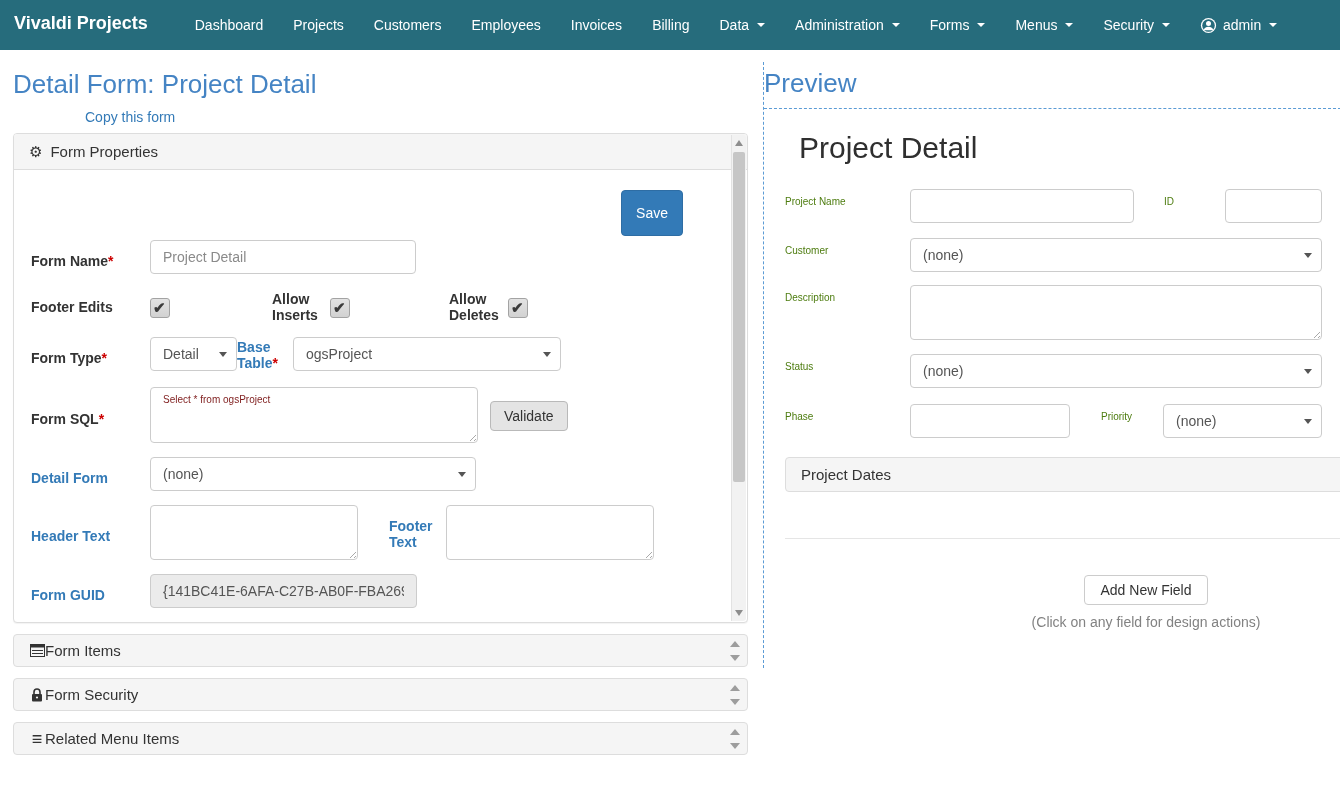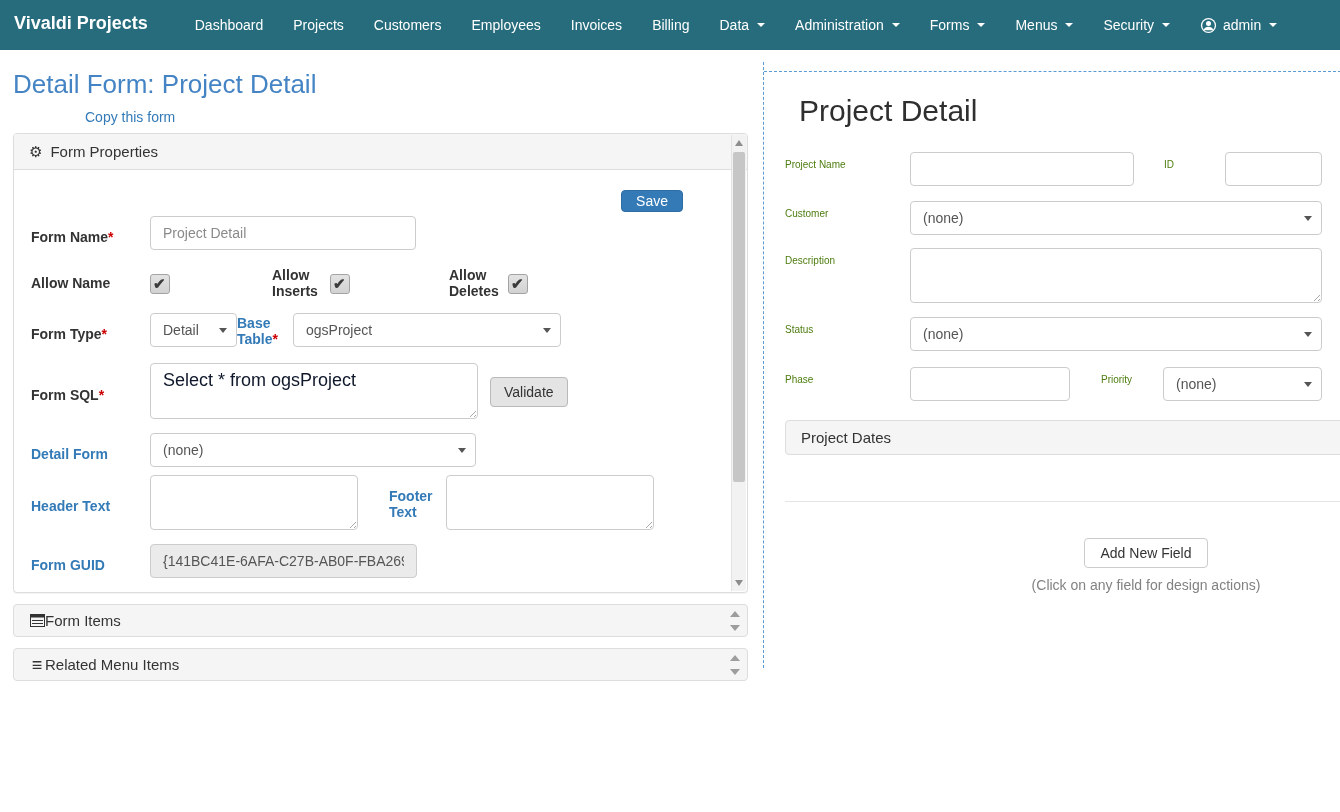--- a/index.html
+++ b/index.html
@@ -44,32 +44,32 @@
     font-size:14px; color:#8a8a8a; font-family:"Liberation Sans",sans-serif; background:#fff; }
   .guid-input { background:#ebebeb; color:#555; }
 
   .sel { height:34px; border:1px solid #ccc; border-radius:4px; background:#fff;
     display:flex; align-items:center; padding:0 10px 0 12px; font-size:14px; color:#555;
     position:relative; cursor:pointer; }
   .sel .sel-caret { position:absolute; right:9px; top:14px; width:0; height:0;
     border-left:4px solid transparent; border-right:4px solid transparent; border-top:5px solid #555; }
 
   .ta-wrap { position:relative; }
-  textarea.ta { border:1px solid #ccc; border-radius:4px; padding:6px 12px; font-size:18px;
-    color:#0f172a; resize:none; font-family:"Liberation Sans",sans-serif; display:block; }
+  textarea.ta { border:1px solid #ccc; border-radius:4px; padding:6px 12px; font-size:10px;
+    color:#7f1d1d; resize:none; font-family:"Liberation Sans",sans-serif; display:block; }
   .rz { position:absolute; right:2px; bottom:2px; width:9px; height:9px; pointer-events:none;
     background:repeating-linear-gradient(135deg, transparent 0 2px, #a9a9a9 2px 3px);
     clip-path:polygon(100% 0, 100% 100%, 0 100%); }
 
   .chk { width:20px; height:20px; border:1px solid #a3a3a3; border-radius:3px;
     background:linear-gradient(#e3e3e3,#d2d2d2); margin-top:4px; position:relative; cursor:pointer; flex:none; }
   .chk.checked::after { content:"\2714"; position:absolute; left:2px; top:0px;
     font-size:15px; font-weight:700; color:#3b3b3b; }
 
-  .btn { border-radius:4px; font-size:14px; padding:2px 14px; cursor:pointer; text-align:center;
+  .btn { border-radius:4px; font-size:14px; padding:14px 14px; cursor:pointer; text-align:center;
     font-family:"Liberation Sans",sans-serif; display:inline-block; }
   .btn-primary { background:#337ab7; border:1px solid #2e6da4; color:#fff; }
   .btn-gray { background:#e4e4e4; border:1px solid #b9b9b9; color:#333; padding:6px 13px; }
   .btn-white { background:#fff; border:1px solid #ccc; color:#333; padding:6px 15px; }
 
   .save-row { display:flex; justify-content:flex-end; margin:2px 24px 4px 0; }
 
   
   .mini-carets { position:absolute; right:7px; top:50%; transform:translateY(-50%);
     display:flex; flex-direction:column; gap:8px; align-items:center; }
@@ -184,21 +184,21 @@
       <div class="save-row">
         <button class="btn btn-primary">Save</button>
       </div>
 
       <div class="row">
         <div class="lbl"><span>Form Name</span><span class="req">*</span></div>
         <input class="txt-input" style="width: 266px;" value="Project Detail">
       </div>
 
       <div class="row" style="margin-bottom:14px">
-        <div class="lbl nopad">Allow Name</div>
+        <div class="lbl nopad">Footer Edits</div>
         <span class="chk checked"></span>
         <div class="lbl nopad" style="width:58px; margin-left:102px">Allow Inserts</div>
         <span class="chk checked"></span>
         <div class="lbl nopad" style="width:59px; margin-left:99px">Allow Deletes</div>
         <span class="chk checked"></span>
       </div>
 
       <div class="row" style="margin-bottom:16px">
         <div class="lbl"><span>Form Type</span><span class="req">*</span></div>
         <div class="sel" style="width:87px">
@@ -214,21 +214,21 @@
 
       <div class="row" style="margin-bottom:14px">
         <div class="lbl"><span>Form SQL</span><span class="req">*</span></div>
         <div class="ta-wrap">
           <textarea class="ta" style="width: 328px; height: 56px;">Select * from ogsProject</textarea>
           <span class="rz"></span>
         </div>
         <button class="btn btn-gray" style="margin-left:12px; margin-top:2px">Validate</button>
       </div>
 
-      <div class="row" style="margin-bottom:8px">
+      <div class="row" style="margin-bottom:14px">
         <div class="lbl lbl-blue">Detail Form</div>
         <div class="sel" style="width:326px">
           <span>(none)</span>
           <span class="sel-caret"></span>
         </div>
       </div>
 
       <div class="row" style="margin-bottom:14px">
         <div class="lbl lbl-blue">Header Text</div>
         <div class="ta-wrap">
@@ -266,32 +266,47 @@
           <line x1="2" y1="9.5" x2="13" y2="9.5" stroke="#333"></line>
         </svg>
     </span>
     <span>Form Items</span>
     <span class="mini-carets">
       <span class="mc-up"></span>
       <span class="mc-dn"></span>
     </span>
   </div>
 
+  <div class="collapsed-panel">
+    <span class="cp-icon">
+      <svg width="12" height="14" viewBox="0 0 12 14">
+          <path d="M3 6 V4 a3 3 0 0 1 6 0 V6" fill="none" stroke="#333" stroke-width="1.6"></path>
+          <rect x="1" y="6" width="10" height="7.5" rx="1" fill="#333"></rect>
+          <circle cx="6" cy="9.5" r="1.1" fill="#f5f5f5"></circle>
+        </svg>
+    </span>
+    <span>Form Security</span>
+    <span class="mini-carets">
+      <span class="mc-up"></span>
+      <span class="mc-dn"></span>
+    </span>
+  </div>
 
   <div class="collapsed-panel">
     <span class="cp-icon hamb">≡</span>
     <span>Related Menu Items</span>
     <span class="mini-carets">
       <span class="mc-up"></span>
       <span class="mc-dn"></span>
     </span>
   </div>
 </div>
 
 <div class="right-col">
+  <h2 class="page-h preview-h">Preview</h2>
   <div class="pv-divider"></div>
 
   <div class="pv-content">
     <div class="pv-title">Project Detail</div>
 
     <div class="pv-row">
       <div class="pv-lbl">Project Name</div>
       <input class="txt-input pv-input" style="width: 224px;">
       <div class="pv-lbl" style="width:28px; margin-left:30px">ID</div>
       <input class="txt-input pv-input" style="width: 97px; margin-left: 33px;">

